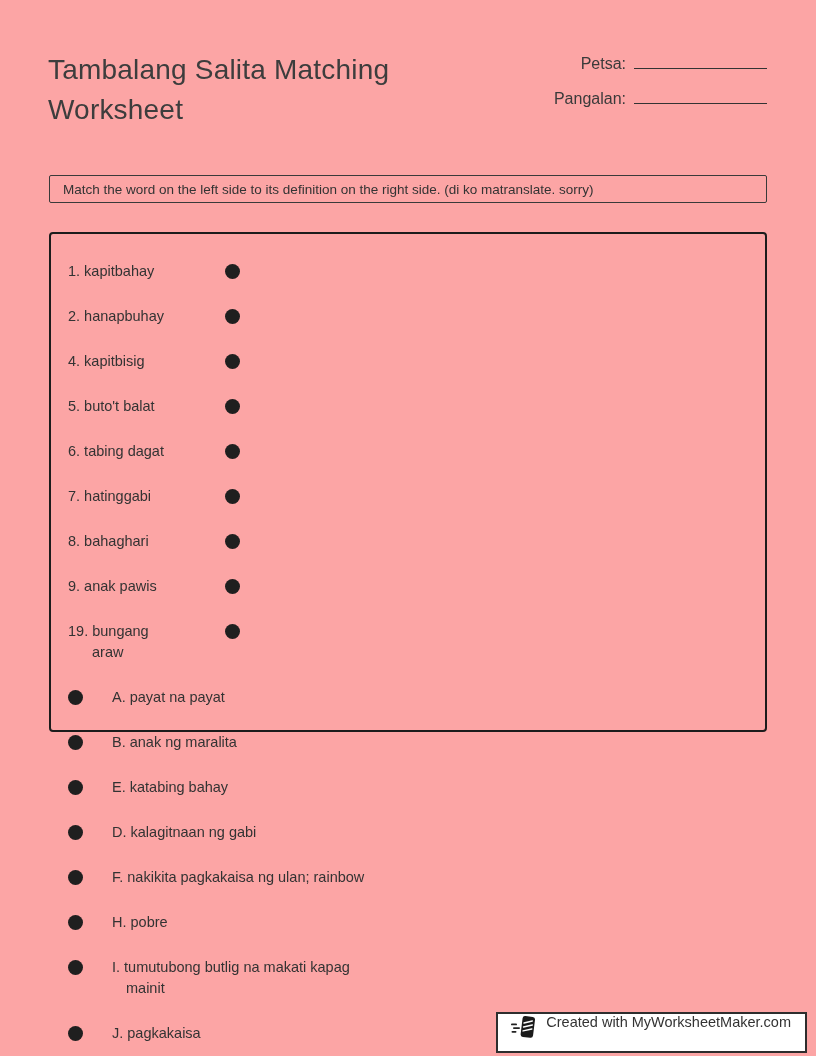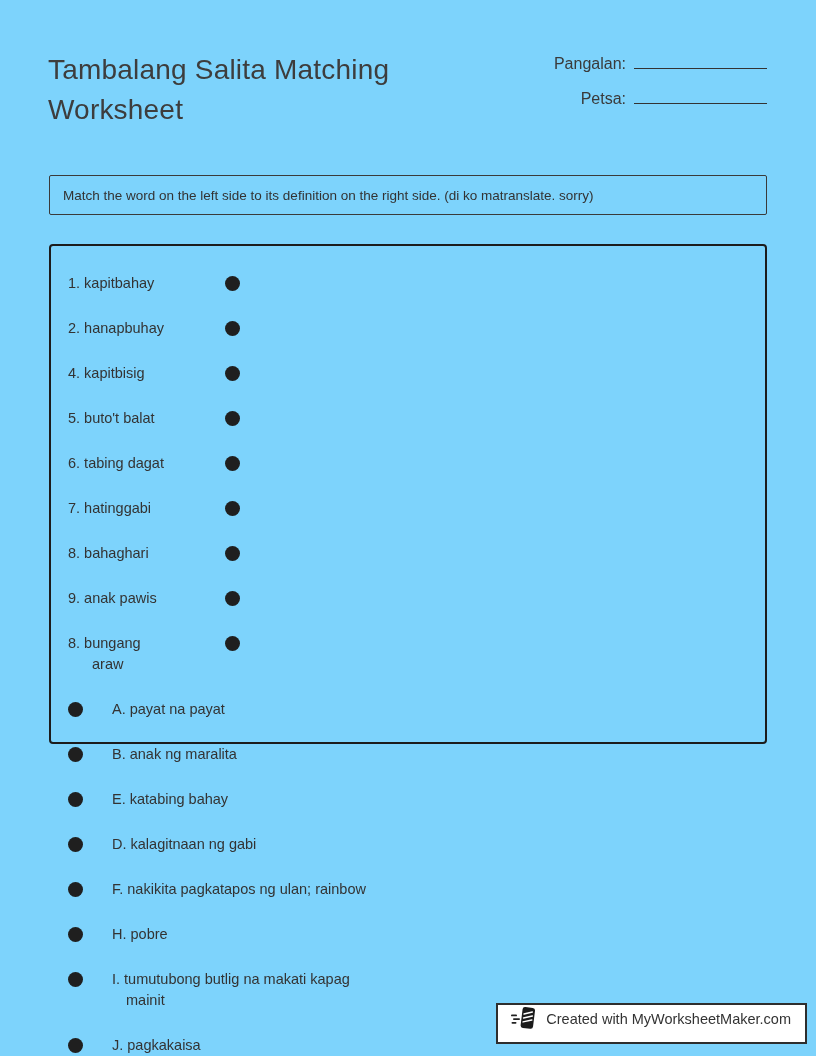--- a/index.html
+++ b/index.html
@@ -1,21 +1,21 @@
 <!DOCTYPE html>
 <html><head>
 <meta charset="utf-8">
 <style>
   * { margin: 0; padding: 0; box-sizing: border-box; }
   html, body { background: #ffffff; }
   .page {
     position: relative;
     width: 816px;
     height: 1056px;
-    background: #7dd3fc;
+    background: #fca5a5;
     font-family: "Liberation Sans", "DejaVu Sans", sans-serif;
     color: #333333;
     overflow: hidden;
   }
   
   .header {
     display: flex;
     justify-content: space-between;
     padding: 50px 49px 0 48px;
   }
@@ -37,21 +37,21 @@
   .field-label { font-size: 16px; color: #3a3a3a; margin-right: 8px; }
   .field-line {
     display: inline-block;
     width: 133px;
     height: 15px;
     border-bottom: 1.5px solid #333333;
   }
   
   .instruction-box {
     margin: 45px 49px 0 49px;
-    height: 40px;
+    height: 28px;
     border: 1.5px solid #3a3a3a;
     border-radius: 2px;
     display: flex;
     align-items: center;
     padding-left: 13px;
     font-size: 13.5px;
     color: #333333;
   }
   
   .match-box {
@@ -86,47 +86,46 @@
     width: 15px;
     height: 15px;
     border-radius: 50%;
     background: #1f1f1f;
     margin-top: 3px;
   }
   
   .footer-badge {
     position: absolute;
     right: 9px;
-    bottom: 12px;
+    bottom: 3px;
     height: 41px;
     border: 2px solid #2e2e2e;
     background: #ffffff;
     display: flex;
-    align-items: center;
     padding: 0 14px 10px 12px;
   }
   .footer-icon { margin-right: 9px; display: inline-flex; }
   .footer-text { font-size: 14.5px; color: #333333; }
 </style>
 </head>
 <body>
 
 <div class="page">
 
   <div class="header">
     <div class="title">Tambalang Salita Matching Worksheet</div>
     <div class="name-date">
       <div class="field-row">
+        <span class="field-label">Petsa:</span>
+        <span class="field-line"></span>
+      </div>
+      <div class="field-row">
         <span class="field-label">Pangalan:</span>
         <span class="field-line"></span>
       </div>
-      <div class="field-row">
-        <span class="field-label">Petsa:</span>
-        <span class="field-line"></span>
-      </div>
     </div>
   </div>
 
   <div class="instruction-box">
     <span>Match the word on the left side to its definition on the right side. (di ko matranslate. sorry)</span>
   </div>
 
   <div class="match-box">
     <div class="match-columns">
 
@@ -157,21 +156,21 @@
         </div>
         <div class="match-row">
           <span class="match-label">8. bahaghari</span>
           <span class="match-dot"></span>
         </div>
         <div class="match-row">
           <span class="match-label">9. anak pawis</span>
           <span class="match-dot"></span>
         </div>
         <div class="match-row">
-          <span class="match-label">8. bungang
+          <span class="match-label">19. bungang
 araw</span>
           <span class="match-dot"></span>
         </div>
       </div>
 
       <div class="col-spacer"></div>
 
       <div class="col-right">
         <div class="match-row">
           <span class="match-dot"></span>
@@ -184,21 +183,21 @@
         <div class="match-row">
           <span class="match-dot"></span>
           <span class="match-label">E. katabing bahay</span>
         </div>
         <div class="match-row">
           <span class="match-dot"></span>
           <span class="match-label">D. kalagitnaan ng gabi</span>
         </div>
         <div class="match-row">
           <span class="match-dot"></span>
-          <span class="match-label">F. nakikita pagkatapos ng ulan; rainbow</span>
+          <span class="match-label">F. nakikita pagkakaisa ng ulan; rainbow</span>
         </div>
         <div class="match-row">
           <span class="match-dot"></span>
           <span class="match-label">H. pobre</span>
         </div>
         <div class="match-row">
           <span class="match-dot"></span>
           <span class="match-label">I. tumutubong butlig na makati kapag
 mainit</span>
         </div>

